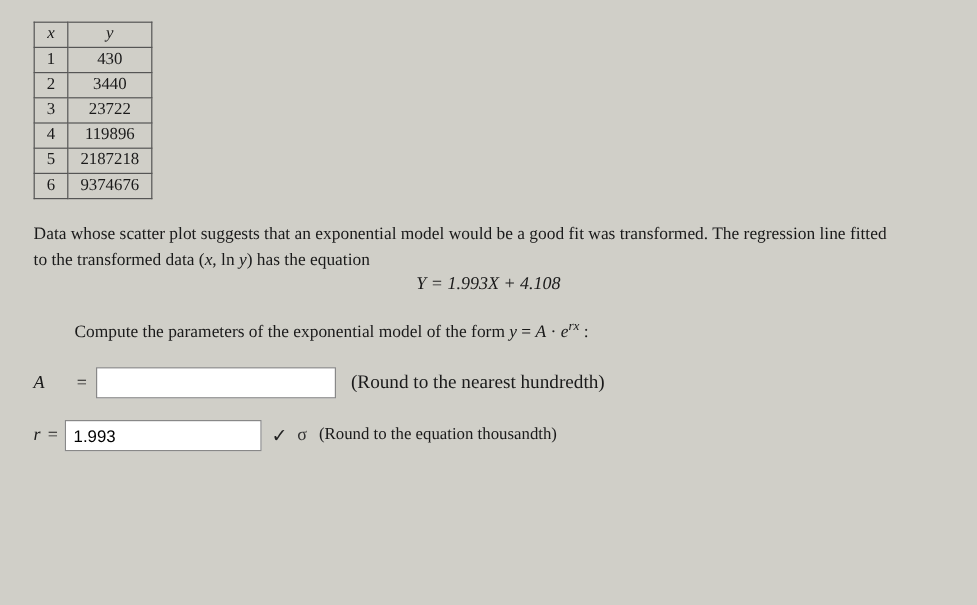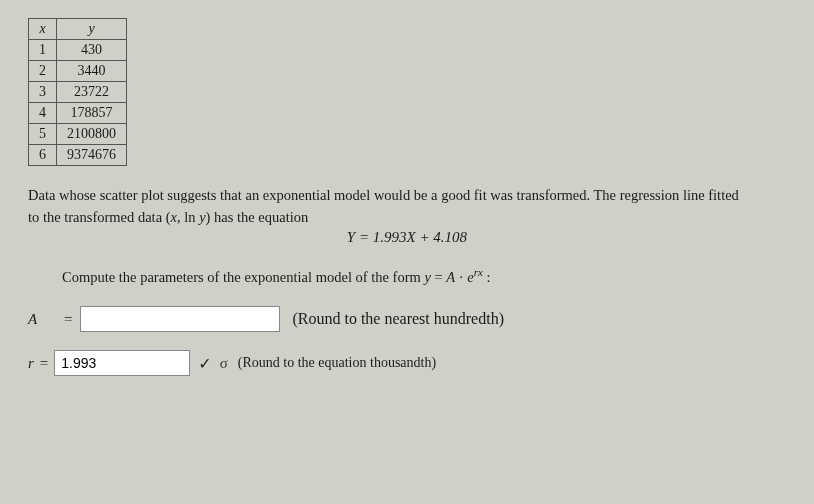--- a/index.html
+++ b/index.html
@@ -118,21 +118,21 @@
 
     .r-row .equals {
       font-size: 15px;
     }
 
     .r-row input[type="text"] {
       border: 1px solid #888;
       background: #fff;
       padding: 3px 6px;
       font-size: 14px;
-      width: 136px;
+      width: 164px;
       height: 26px;
     }
 
     .r-row .checkmark {
       color: #222;
       font-size: 16px;
       margin-left: 2px;
     }
 
     .r-row .sigma-icon {
@@ -176,25 +176,25 @@
         <tr>
           <td>2</td>
           <td>3440</td>
         </tr>
         <tr>
           <td>3</td>
           <td>23722</td>
         </tr>
         <tr>
           <td>4</td>
-          <td>178857</td>
+          <td>119896</td>
         </tr>
         <tr>
           <td>5</td>
-          <td>2100800</td>
+          <td>2187218</td>
         </tr>
         <tr>
           <td>6</td>
           <td>9374676</td>
         </tr>
       </tbody>
   </table>
 
   <p class="description">
     Data whose scatter plot suggests that an exponential model would be a good fit was transformed. The

